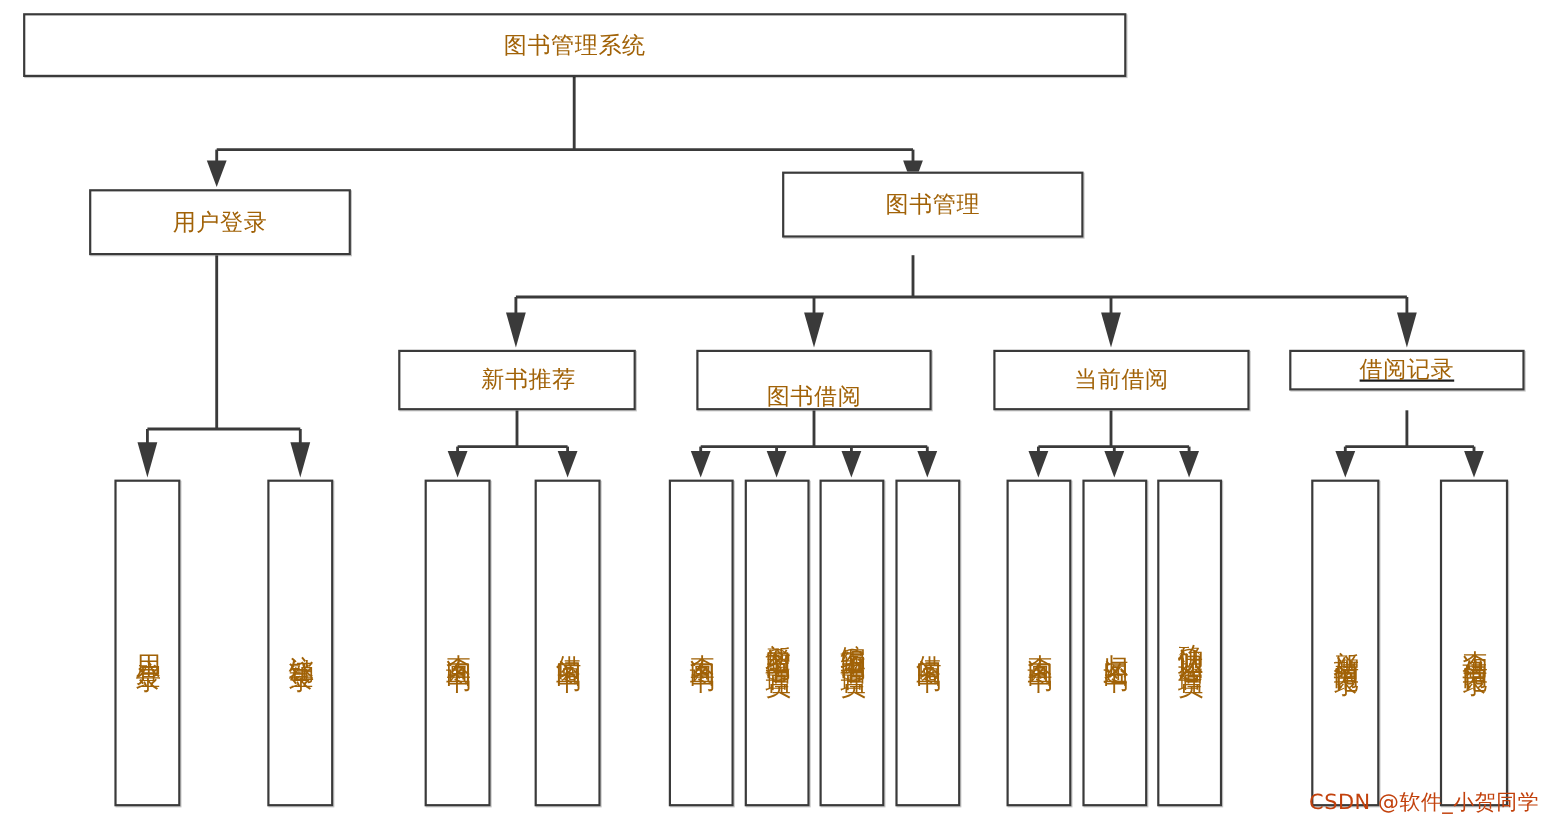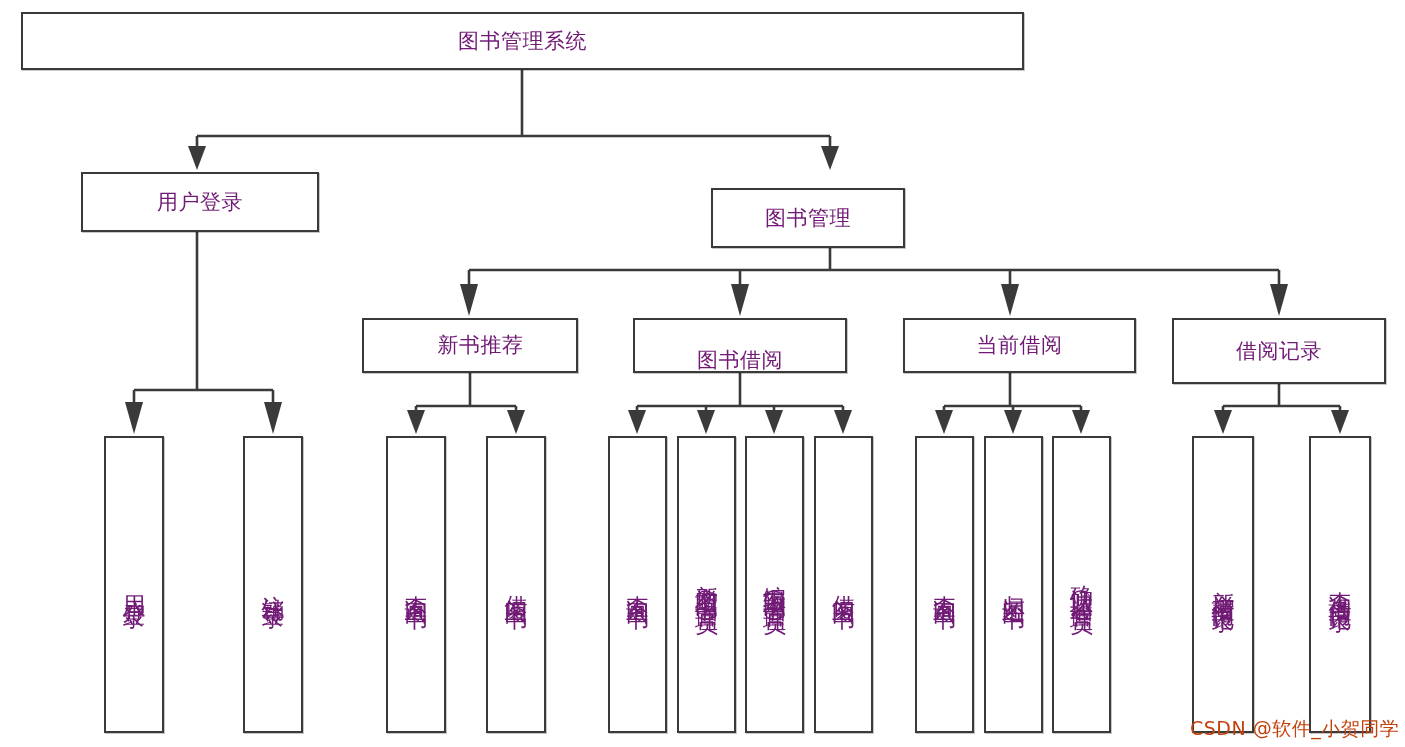--- a/index.html
+++ b/index.html
@@ -29,21 +29,21 @@
     display: flex;
     align-items: center;
     justify-content: center;
     color: #1b1b1b;
     box-shadow: 1px 1px 0 rgba(0,0,0,0.22);
   }
   .node-label {
     display: block;
     text-align: center;
     line-height: 1.05;
-    color: #701a75;
+    color: #a16207;
   }
   .node.horizontal .node-label {
     font-size: 21px;
     letter-spacing: 0.5px;
     writing-mode: horizontal-tb;
   }
   .node.vertical {
     align-items: center;
     justify-content: center;
   }
@@ -150,34 +150,34 @@
     <polygon points="1331,410 1349,410 1340,434"></polygon>
   </svg>
 
   <div class="node horizontal" id="node-root" style="left: 21px; top: 12px; width: 1003px; height: 58px;">
     <span class="node-label">图书管理系统</span>
   </div>
 
   <div class="node horizontal" id="node-l2-0" style="left: 81px; top: 172px; width: 238px; height: 60px;">
     <span class="node-label">用户登录</span>
   </div>
-  <div class="node horizontal" id="node-l2-1" style="left: 711px; top: 188px; width: 194px; height: 60px;">
+  <div class="node horizontal" id="node-l2-1" style="left: 711px; top: 156px; width: 274px; height: 60px;">
     <span class="node-label">图书管理</span>
   </div>
 
   <div class="node horizontal" id="node-l3-0" style="left: 362px; top: 318px; width: 216px; height: 55px; padding-left: 21px;">
     <span class="node-label">新书推荐</span>
   </div>
   <div class="node horizontal" id="node-l3-1" style="left: 633px; top: 318px; width: 214px; height: 55px; align-items: flex-end;">
     <span class="node-label">图书借阅</span>
   </div>
   <div class="node horizontal" id="node-l3-2" style="left: 903px; top: 318px; width: 233px; height: 55px;">
     <span class="node-label">当前借阅</span>
   </div>
-  <div class="node horizontal" id="node-l3-3" style="left: 1172px; top: 318px; width: 214px; height: 66px;">
+  <div class="node horizontal" id="node-l3-3" style="left: 1172px; top: 318px; width: 214px; height: 37px; text-decoration: underline;">
     <span class="node-label">借阅记录</span>
   </div>
 
   <div class="node vertical" id="node-leaf-0" style="left: 104px; top: 436px; width: 60px; height: 297px;">
     <span class="node-label">用户登录</span>
   </div>
   <div class="node vertical" id="node-leaf-1" style="left: 243px; top: 436px; width: 60px; height: 297px;">
     <span class="node-label">注销登录</span>
   </div>
   <div class="node vertical" id="node-leaf-2" style="left: 386px; top: 436px; width: 60px; height: 297px;">

